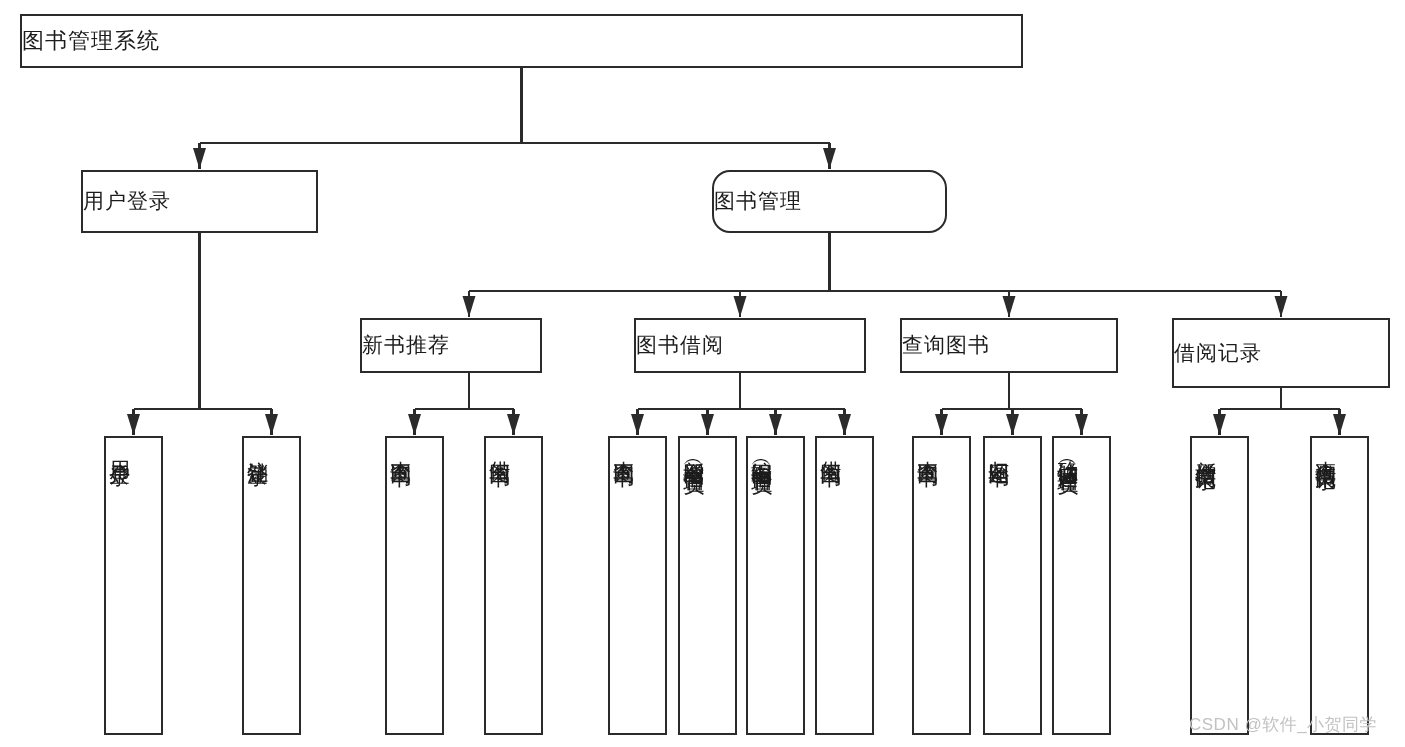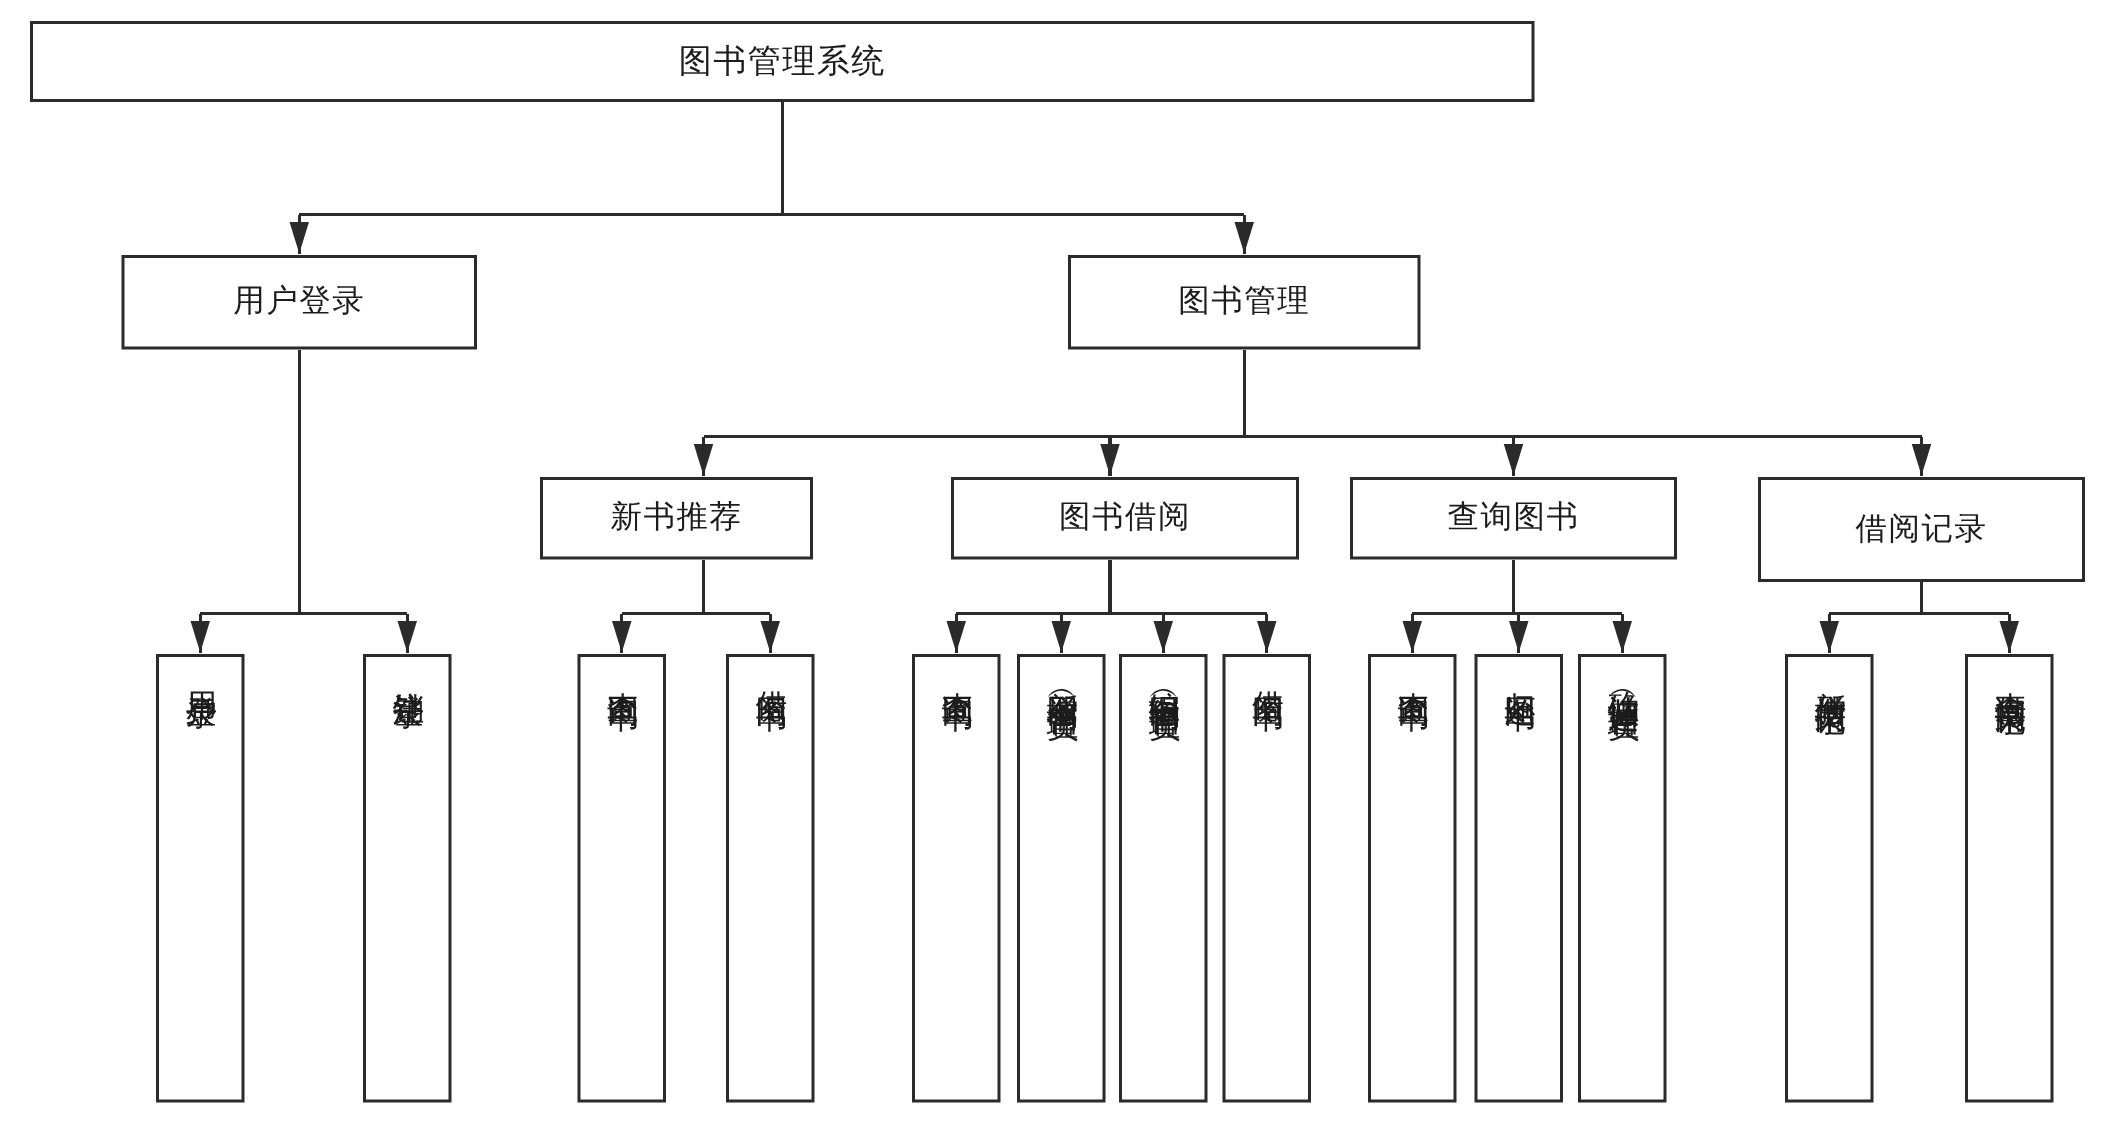--- a/index.html
+++ b/index.html
@@ -27,21 +27,21 @@
     height: 747px;
     pointer-events: none;
   }
   .node {
     position: absolute;
     box-sizing: border-box;
     background: #ffffff;
     border: 2px solid #2b2b2b;
     display: flex;
     align-items: center;
-    justify-content: center;
+    justify-content: flex-start;
     z-index: 2;
   }
   .node-label {
     font-size: 21px;
     line-height: 1.15;
     letter-spacing: 1px;
     color: #1c1c1c;
     white-space: nowrap;
     text-align: center;
   }
@@ -129,21 +129,21 @@
       <line x1="1339.5" y1="409" x2="1339.5" y2="435" stroke="#2b2b2b" stroke-width="2.2" shape-rendering="crispEdges"></line>
       <polygon points="1333,414 1346,414 1339.5,435" fill="#2b2b2b"></polygon>
     </svg>
   <div id="nodes">
       <div class="node root" style="left: 20px; top: 14px; width: 1003px; height: 54px;">
         <span class="node-label">图书管理系统</span>
       </div>
       <div class="node" style="left: 81px; top: 170px; width: 237px; height: 63px;">
         <span class="node-label">用户登录</span>
       </div>
-      <div class="node" style="left: 712px; top: 170px; width: 235px; height: 63px;">
+      <div class="node" style="left: 712px; top: 170px; width: 235px; height: 63px; border-radius: 18px;">
         <span class="node-label">图书管理</span>
       </div>
       <div class="node" style="left: 360px; top: 318px; width: 182px; height: 55px;">
         <span class="node-label">新书推荐</span>
       </div>
       <div class="node" style="left: 634px; top: 318px; width: 232px; height: 55px;">
         <span class="node-label">图书借阅</span>
       </div>
       <div class="node" style="left: 900px; top: 318px; width: 218px; height: 55px;">
         <span class="node-label">查询图书</span>
@@ -184,13 +184,14 @@
       <div class="node leaf" style="left: 1052px; top: 436px; width: 59px; height: 299px;">
         <span class="node-label">确认归还（管理员）</span>
       </div>
       <div class="node leaf" style="left: 1190px; top: 436px; width: 59px; height: 299px;">
         <span class="node-label">新增借阅记录</span>
       </div>
       <div class="node leaf" style="left: 1310px; top: 436px; width: 59px; height: 299px;">
         <span class="node-label">查询借阅记录</span>
       </div>
     </div>
+  <div class="watermark">CSDN @软件_小贺同学</div>
 </div>
 
 </body></html>

